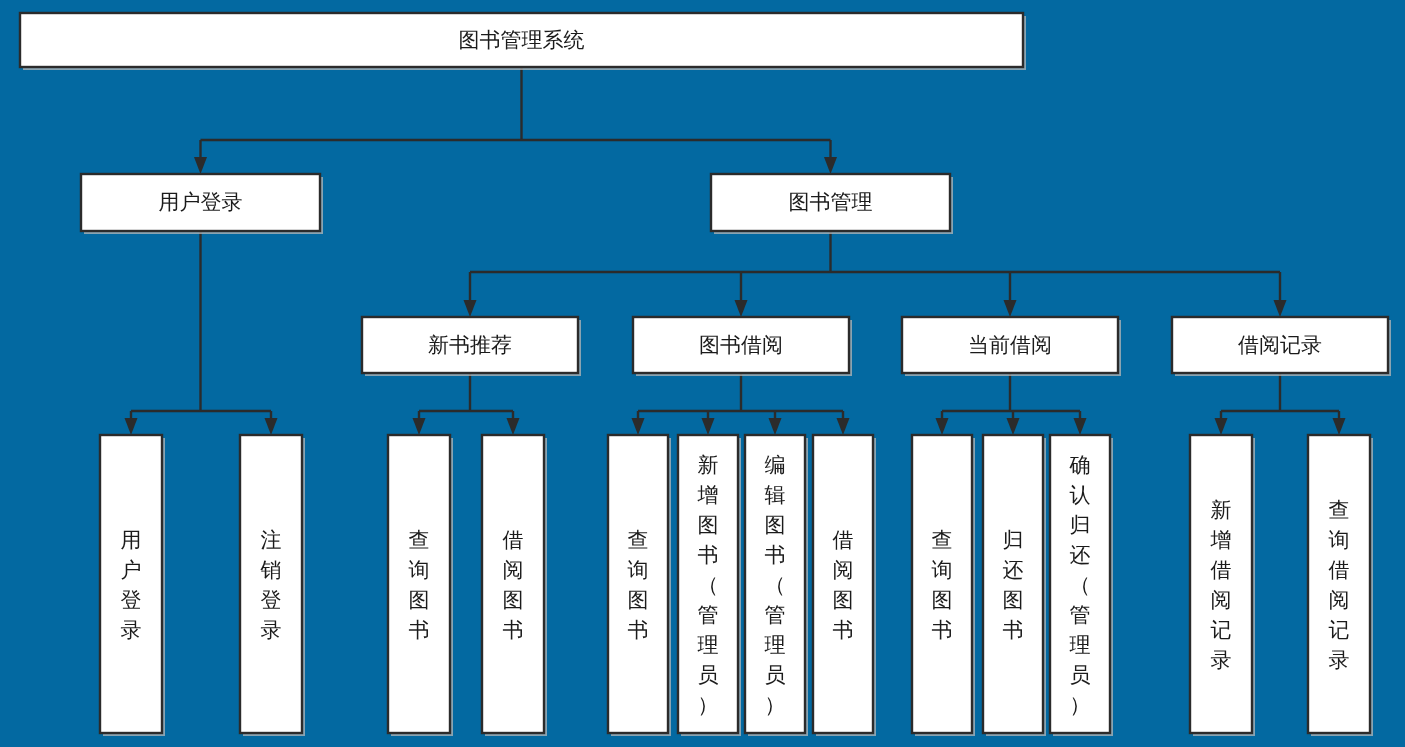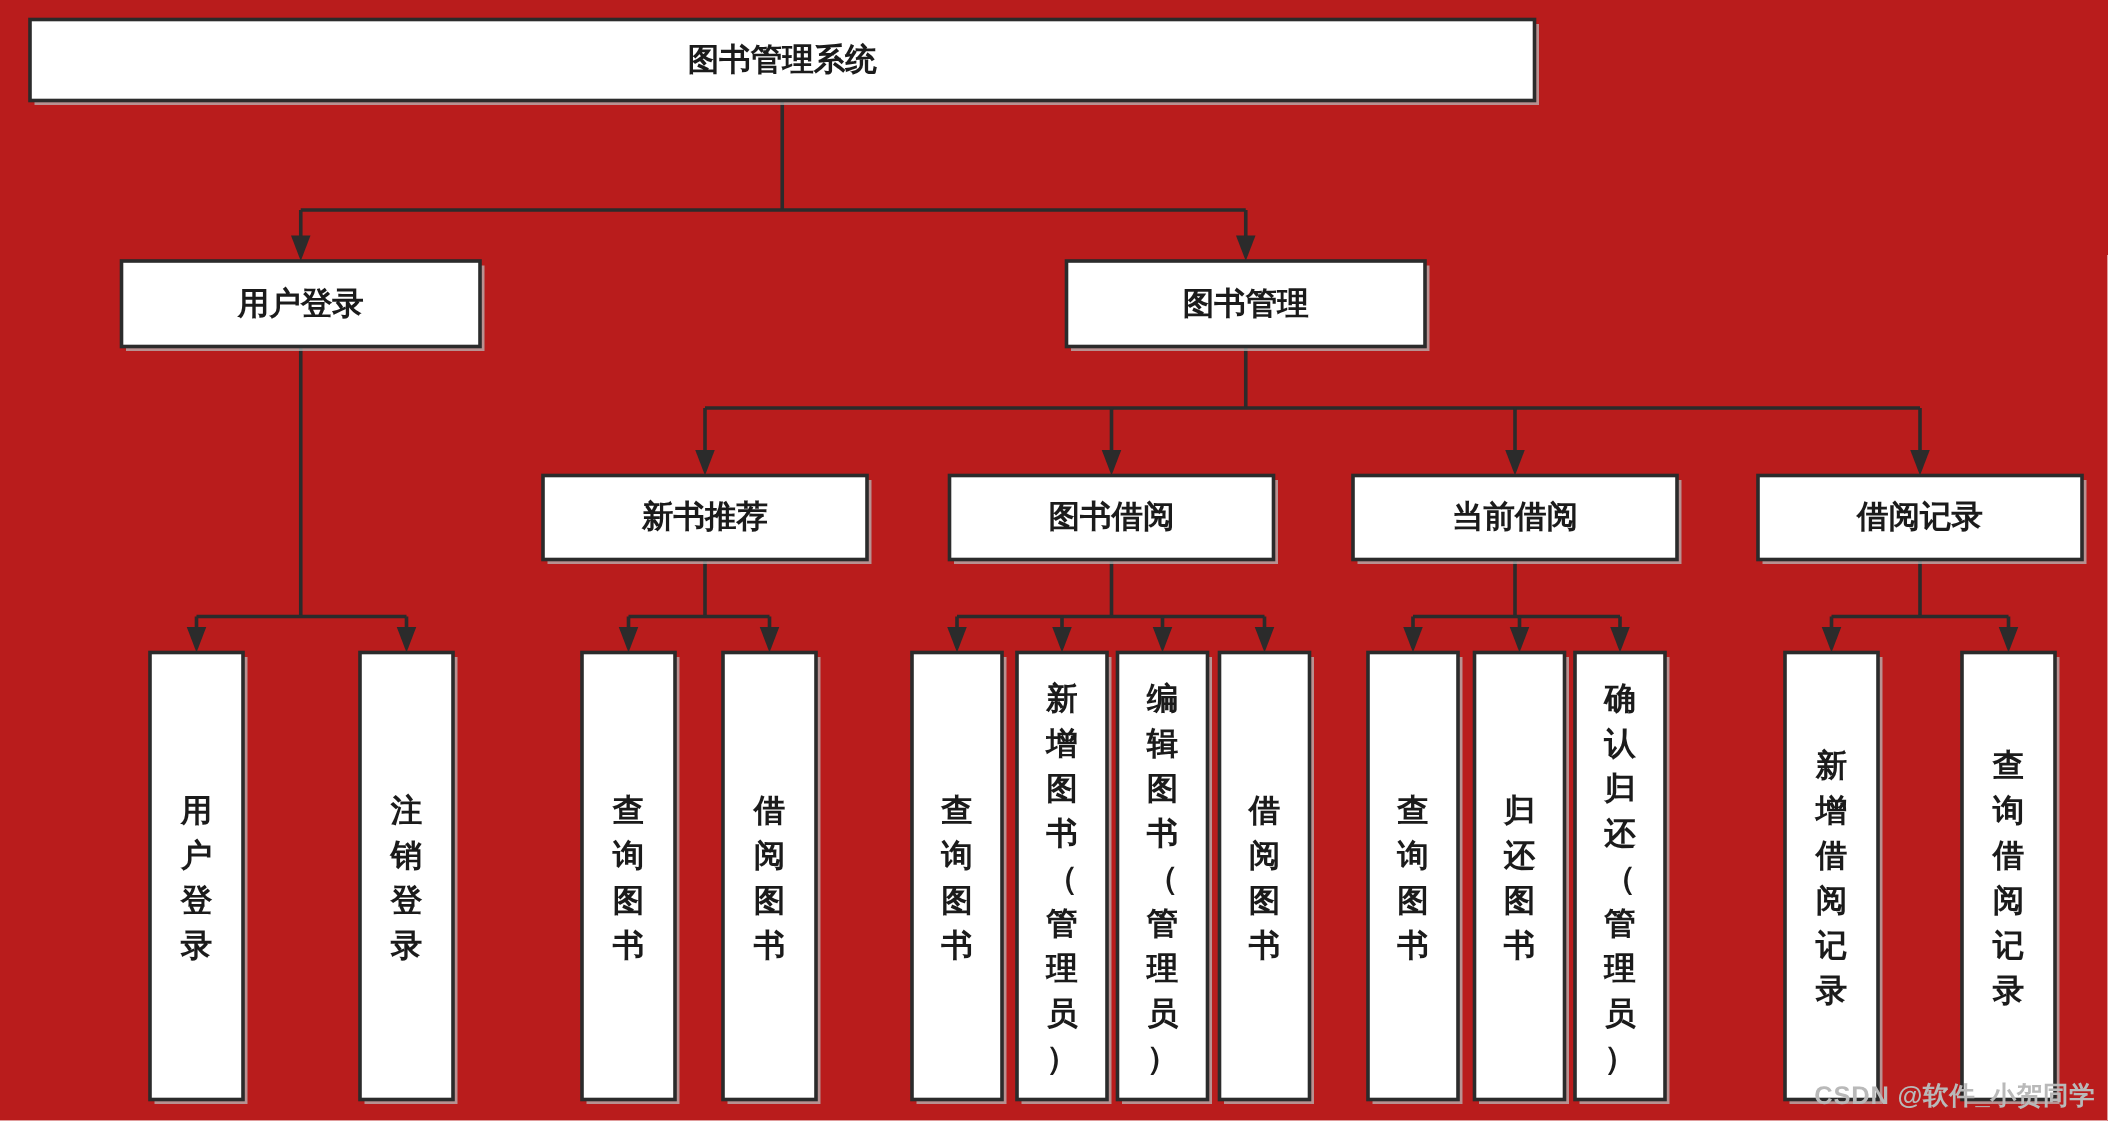--- a/index.html
+++ b/index.html
@@ -8,23 +8,22 @@
     padding: 0;
     background: #ffffff;
   }
   body {
     font-family: "Liberation Sans", "DejaVu Sans", sans-serif;
   }
   #diagram-root {
     position: relative;
     width: 1405px;
     height: 747px;
-    background: #b91c1c;
+    background: #0369a1;
     overflow: hidden;
-    font-weight: bold;
   }
   svg.diagram-canvas {
     position: absolute;
     left: 0;
     top: 0;
     width: 1405px;
     height: 747px;
     display: block;
   }
   .node-rect {
@@ -241,14 +240,13 @@
           <rect x="1190" y="435" width="62" height="298" class="node-rect"></rect>
           <text x="1221" y="517.4" class="node-label-v"><tspan x="1221" dy="0">新</tspan><tspan x="1221" dy="30">增</tspan><tspan x="1221" dy="30">借</tspan><tspan x="1221" dy="30">阅</tspan><tspan x="1221" dy="30">记</tspan><tspan x="1221" dy="30">录</tspan></text>
         </g>
         <g>
           <rect x="1311" y="438" width="62" height="298" class="node-shadow"></rect>
           <rect x="1308" y="435" width="62" height="298" class="node-rect"></rect>
           <text x="1339" y="517.4" class="node-label-v"><tspan x="1339" dy="0">查</tspan><tspan x="1339" dy="30">询</tspan><tspan x="1339" dy="30">借</tspan><tspan x="1339" dy="30">阅</tspan><tspan x="1339" dy="30">记</tspan><tspan x="1339" dy="30">录</tspan></text>
         </g>
       </g>
   </svg>
-  <div class="watermark-text">CSDN @软件_小贺同学</div>
 </div>
 
 </body></html>

